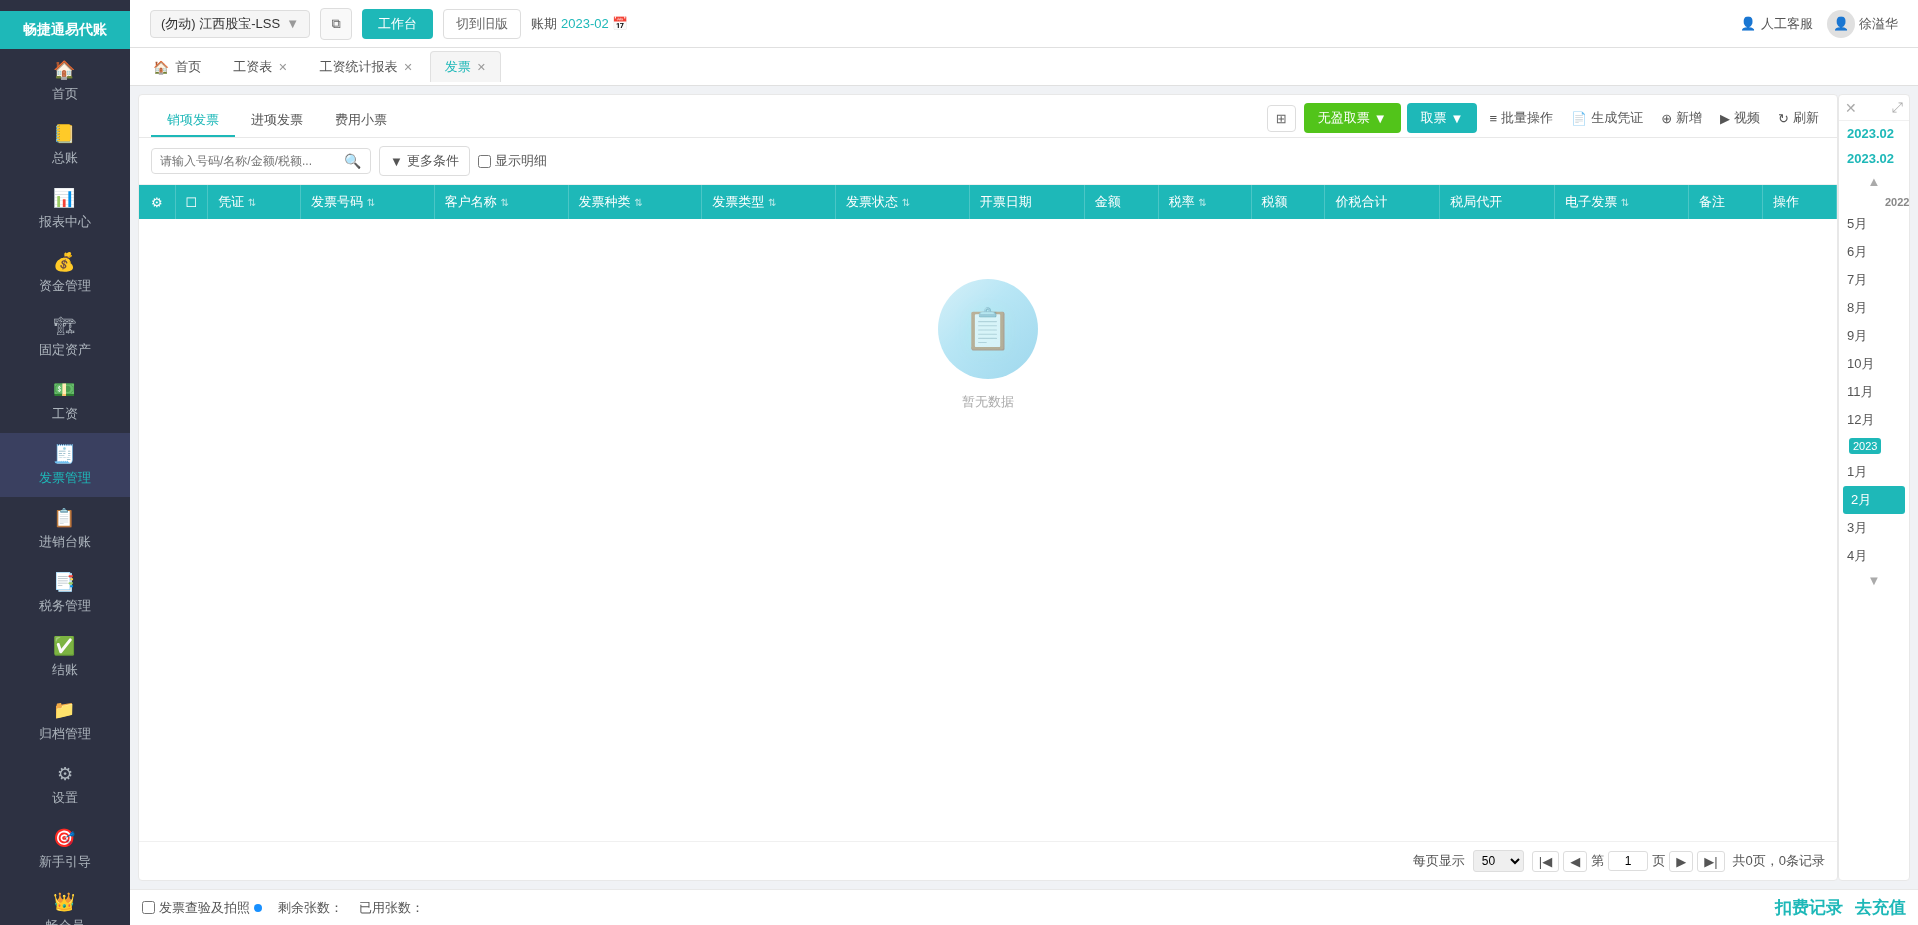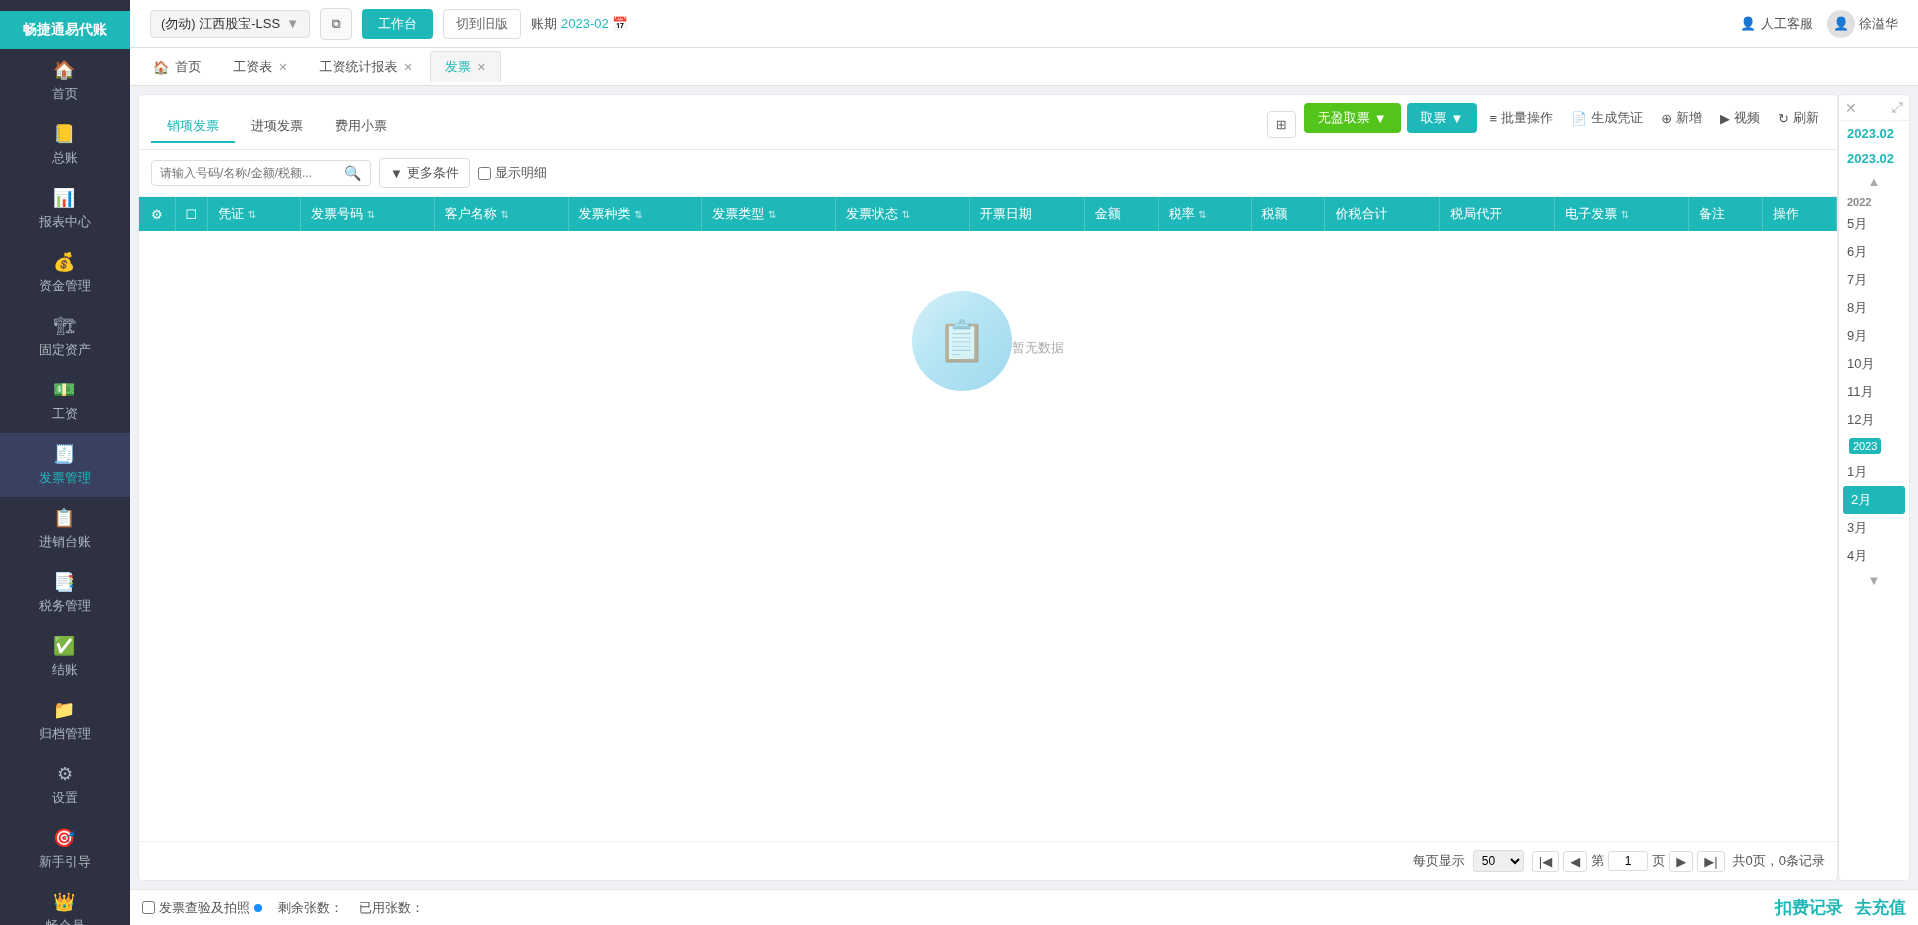--- a/index.html
+++ b/index.html
@@ -271,21 +271,21 @@
       font-weight: 500;
       border-right: 1px solid rgba(255,255,255,0.2);
     }
     thead th:first-child { width: 36px; text-align: center; }
     thead th:nth-child(2) { width: 32px; text-align: center; }
     thead th .sort-icon { color: rgba(255,255,255,0.7); font-size: 10px; }
 
     
     .empty-state {
       display: flex;
-      flex-direction: row;
+      flex-direction: column;
       align-items: center;
       justify-content: center;
       flex: 1;
       padding: 60px 0;
       color: #aaa;
     }
     .empty-icon {
       width: 100px; height: 100px;
       background: linear-gradient(135deg, #d6f0f8 0%, #b8e6f5 40%, #9fd8ed 100%);
       border-radius: 50%;
@@ -368,20 +368,21 @@
       padding: 4px 6px;
       border-bottom: 1px solid #f0f0f0;
     }
     .date-panel-top .close-x { cursor: pointer; color: #aaa; font-size: 14px; }
     .date-panel-top .expand-icon { cursor: pointer; color: #aaa; font-size: 14px; }
     .date-year-header {
       font-size: 11px;
       color: #888;
       padding: 4px 8px 2px;
       font-weight: bold;
+      margin-left: 38px;
     }
     .date-entry {
       padding: 5px 8px;
       font-size: 12px;
       color: #555;
       cursor: pointer;
       display: flex;
       align-items: center;
       gap: 4px;
     }
@@ -520,21 +521,21 @@
     <div class="invoice-panel">
 
       <div class="subtabs">
         <div class="subtab active">销项发票</div>
         <div class="subtab">进项发票</div>
         <div class="subtab">费用小票</div>
         <div style="margin-left:auto; display:flex; align-items:center; margin-bottom:4px;">
           <div class="btn-grid-icon">⊞</div>
         </div>
 
-        <div style="display:flex; align-items:center; gap:6px; margin-bottom:16px; margin-left:8px;">
+        <div style="display:flex; align-items:center; gap:6px; margin-bottom:4px; margin-left:8px;">
           <button class="btn-green">
             <span>无盈取票</span>
             <span>▼</span>
           </button>
           <button class="btn-cyan">
             <span>取票</span>
             <span>▼</span>
           </button>
           <button class="btn-text">
             <span>≡</span>

